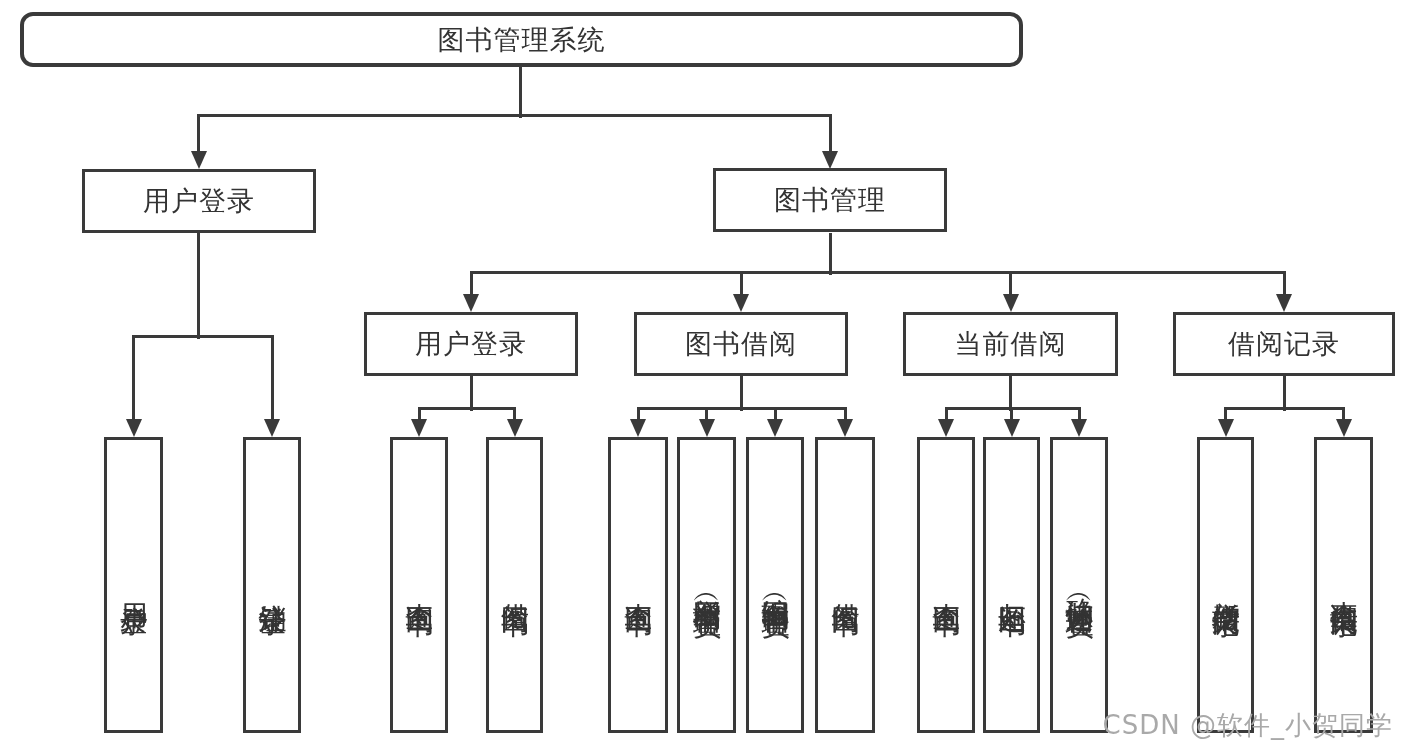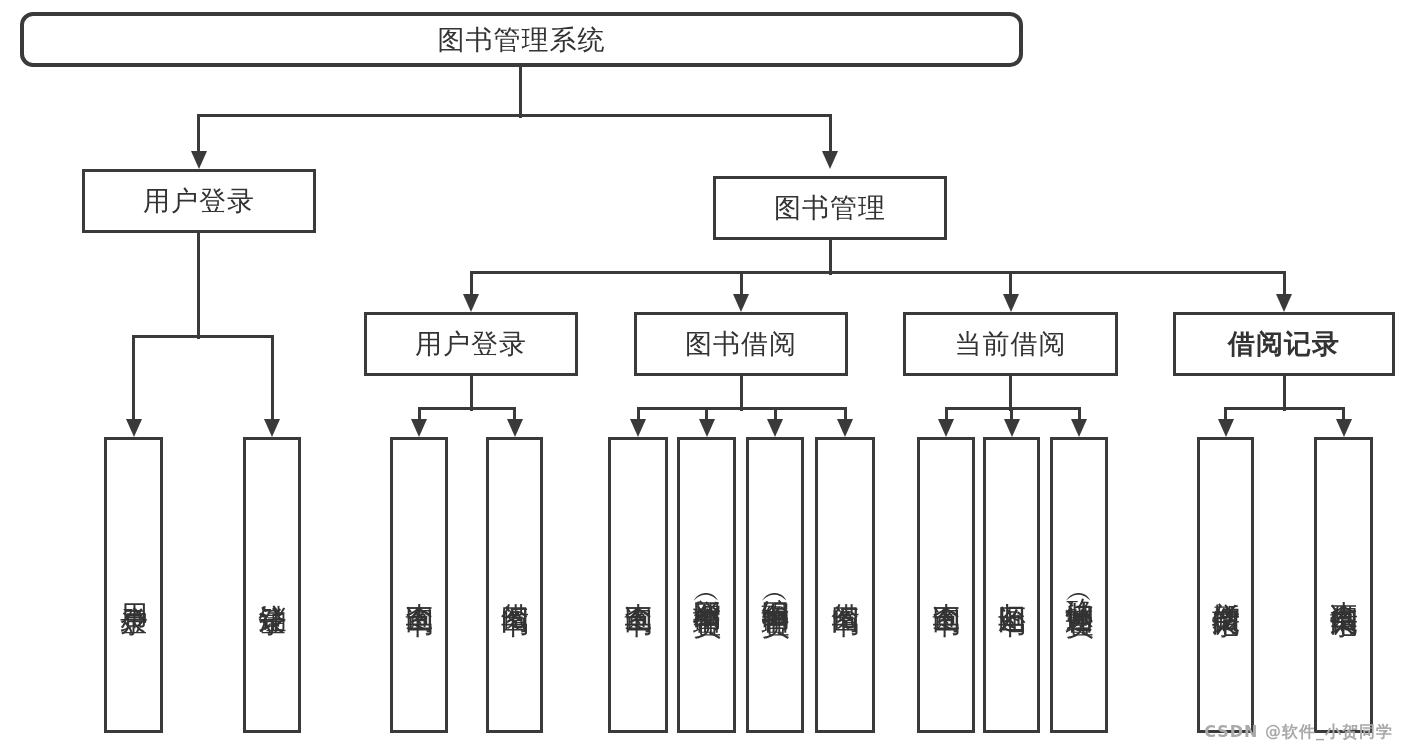--- a/index.html
+++ b/index.html
@@ -27,21 +27,21 @@
   .hline,.vline{position:absolute;background:var(--line);}
   .hline{height:3px;}
   .vline{width:3px;}
   .ahead{
     position:absolute;width:0;height:0;
     border-left:8px solid transparent;border-right:8px solid transparent;
     border-top:18px solid var(--line);
   }
   #watermark{
     position:absolute;right:12px;bottom:4px;z-index:5;
-    color:var(--wm);font-size:16px;letter-spacing:1px;white-space:nowrap;font-weight:bold;
+    color:var(--wm);font-size:26px;letter-spacing:1px;white-space:nowrap;
   }
 </style>
 </head>
 <body>
 
 <div id="stage">
 
   <div id="connectors">
       <div class="vline" style="left: 518.5px; top: 66px; height: 52px;"></div>
       <div class="vline" style="left: 197px; top: 233px; height: 106px;"></div>
@@ -93,26 +93,26 @@
       <div class="ahead" style="left: 1071px; top: 419px;"></div>
       <div class="vline" style="left: 1224px; top: 408px; height: 21px;"></div>
       <div class="ahead" style="left: 1217.5px; top: 419px;"></div>
       <div class="vline" style="left: 1342px; top: 408px; height: 21px;"></div>
       <div class="ahead" style="left: 1335.5px; top: 419px;"></div>
     </div>
 
   <div class="node root" style="left:20px;top:12px;width:1003px;height:55px;border-radius:13px;">图书管理系统</div>
 
   <div class="node" style="left:82px;top:169px;width:234px;height:64px;">用户登录</div>
-  <div class="node" style="left:713px;top:176px;width:234px;height:64px;">图书管理</div>
+  <div class="node" style="left:713px;top:168px;width:234px;height:64px;">图书管理</div>
 
   <div class="node" style="left:364px;top:312px;width:214px;height:64px;">用户登录</div>
   <div class="node" style="left:903px;top:312px;width:215px;height:64px;">当前借阅</div>
   <div class="node" style="left:634px;top:312px;width:214px;height:64px;">图书借阅</div>
-  <div class="node" style="left:1173px;top:312px;width:222px;height:64px;font-weight:bold;">借阅记录</div>
+  <div class="node" style="left:1173px;top:312px;width:222px;height:64px;">借阅记录</div>
 
   <div class="node leaf" style="left:104px;top:437px;width:59px;height:296px;">用户登录</div>
   <div class="node leaf" style="left:243px;top:437px;width:58px;height:296px;">注销登录</div>
 
   <div class="node leaf" style="left:390px;top:437px;width:58px;height:296px;">查询图书</div>
   <div class="node leaf" style="left:486px;top:437px;width:57px;height:296px;">借阅图书</div>
 
   <div class="node leaf" style="left:608px;top:437px;width:60px;height:296px;">查询图书</div>
   <div class="node leaf" style="left:677px;top:437px;width:59px;height:296px;">新增图书（管理员）</div>
   <div class="node leaf" style="left:746px;top:437px;width:58px;height:296px;">编辑图书（管理员）</div>

